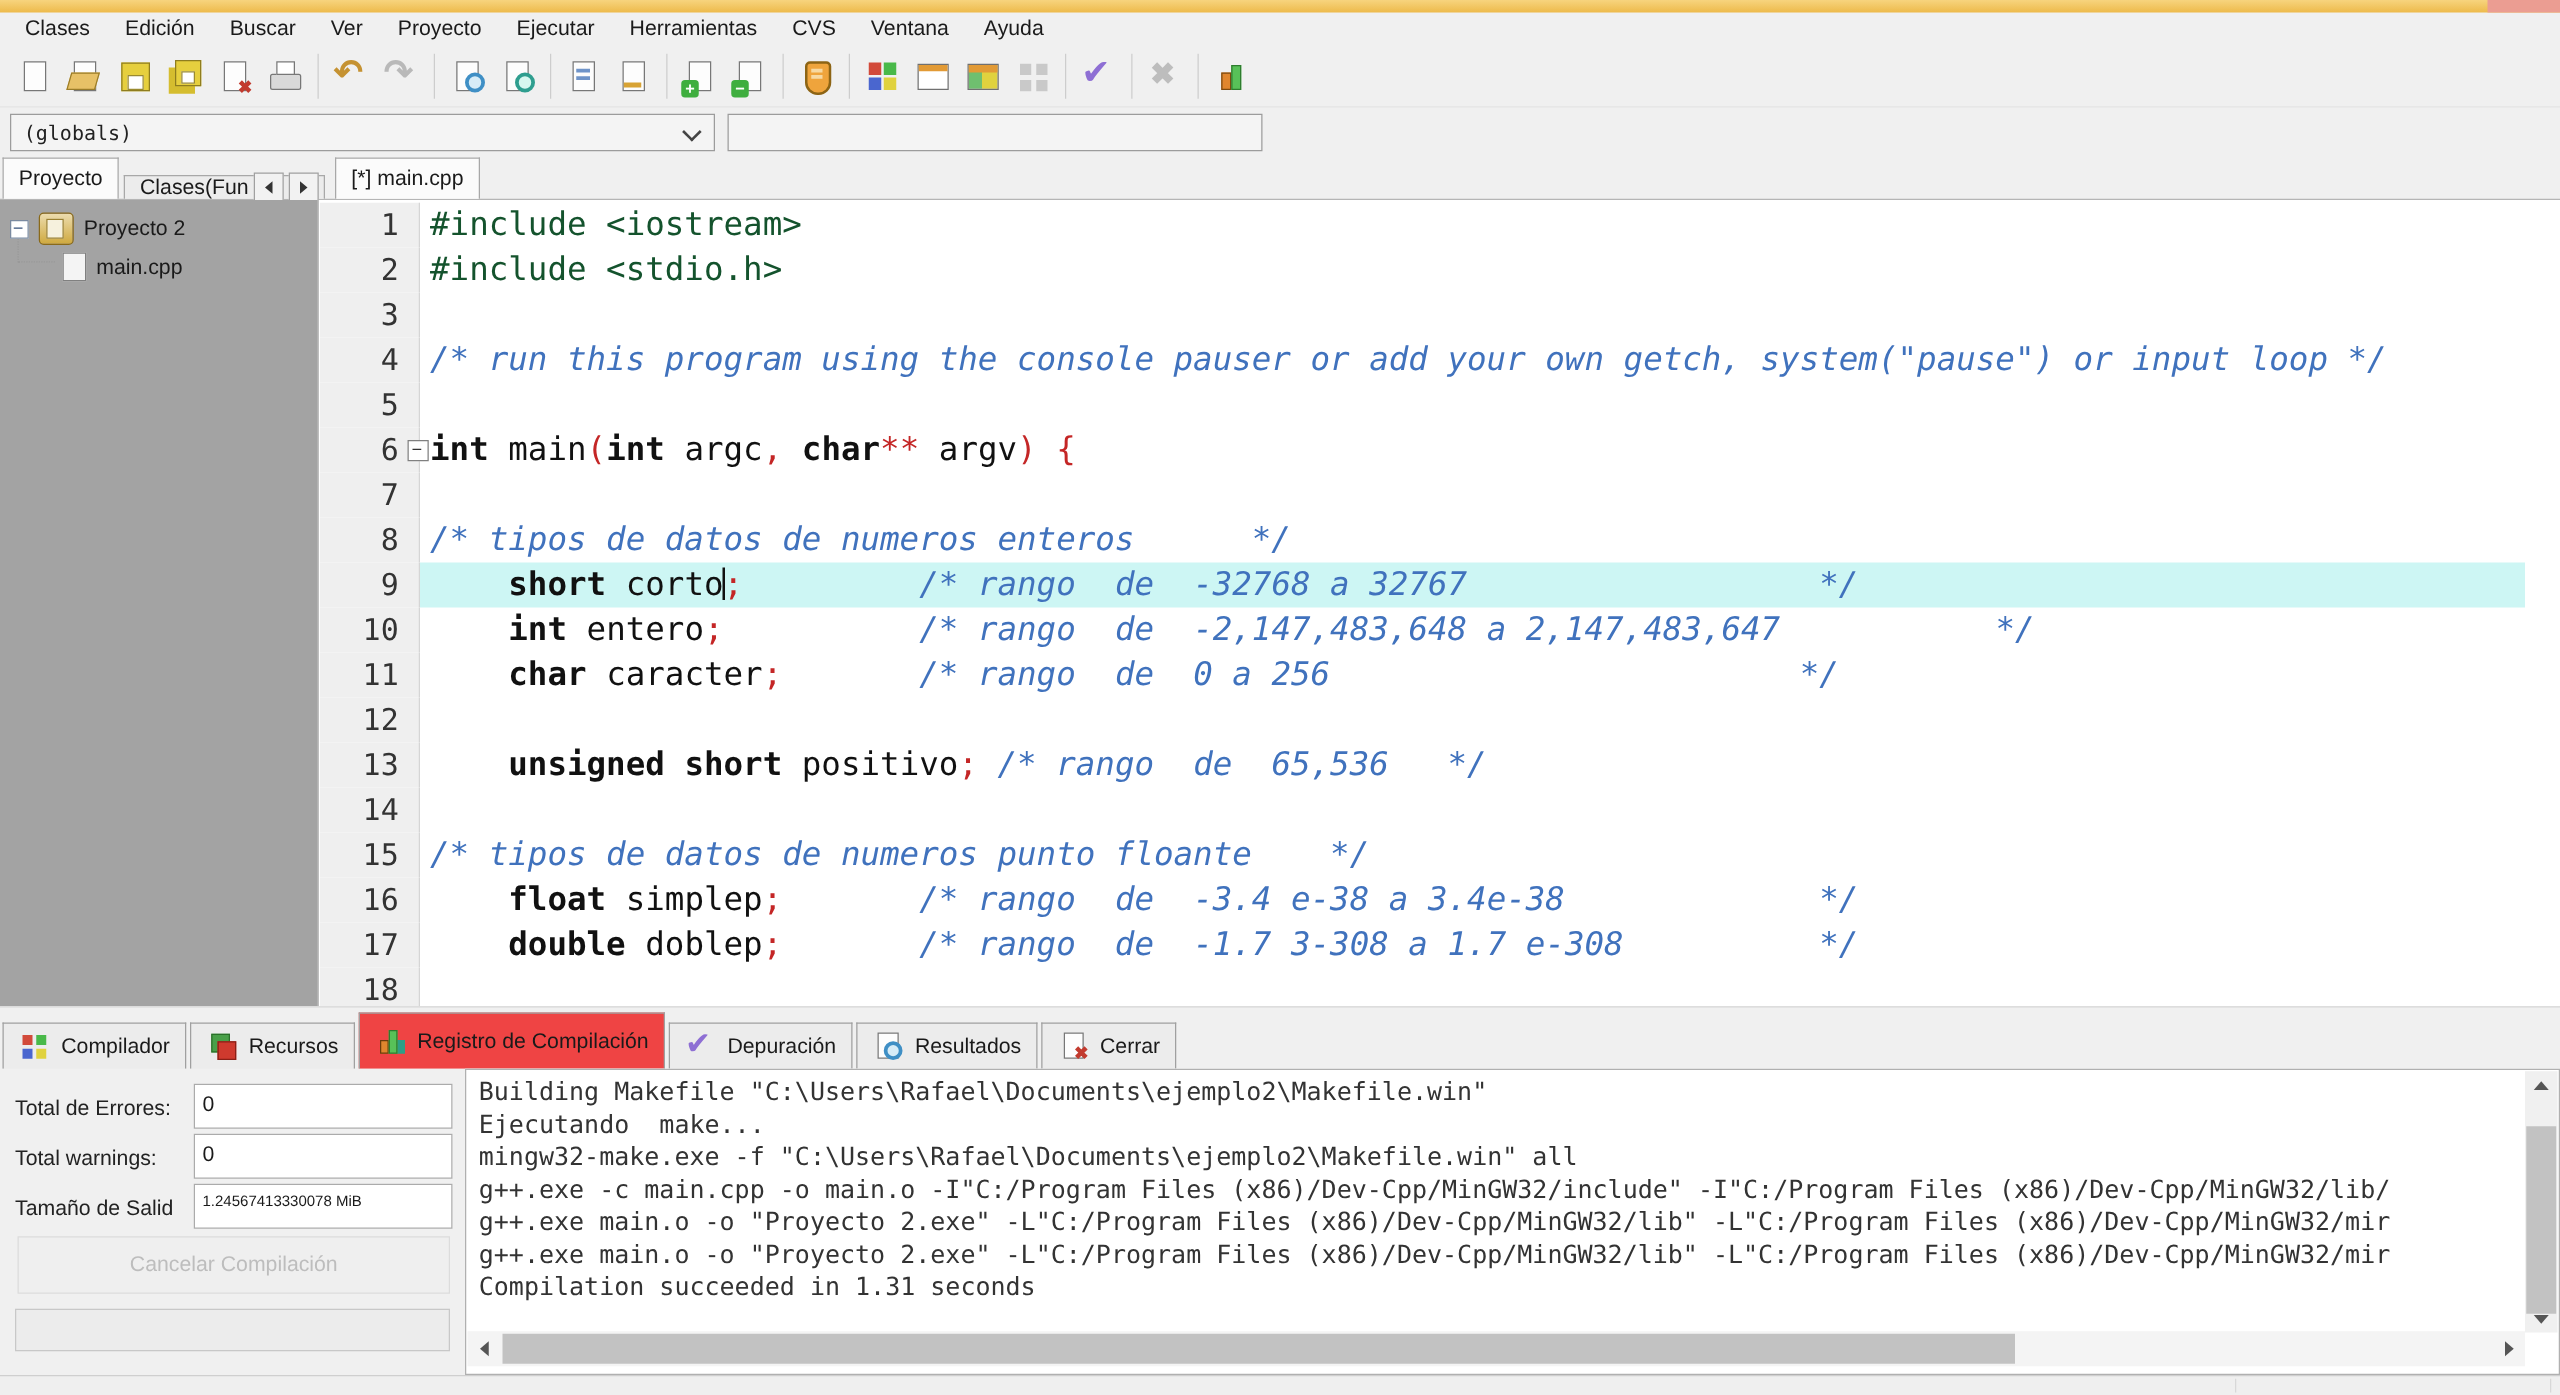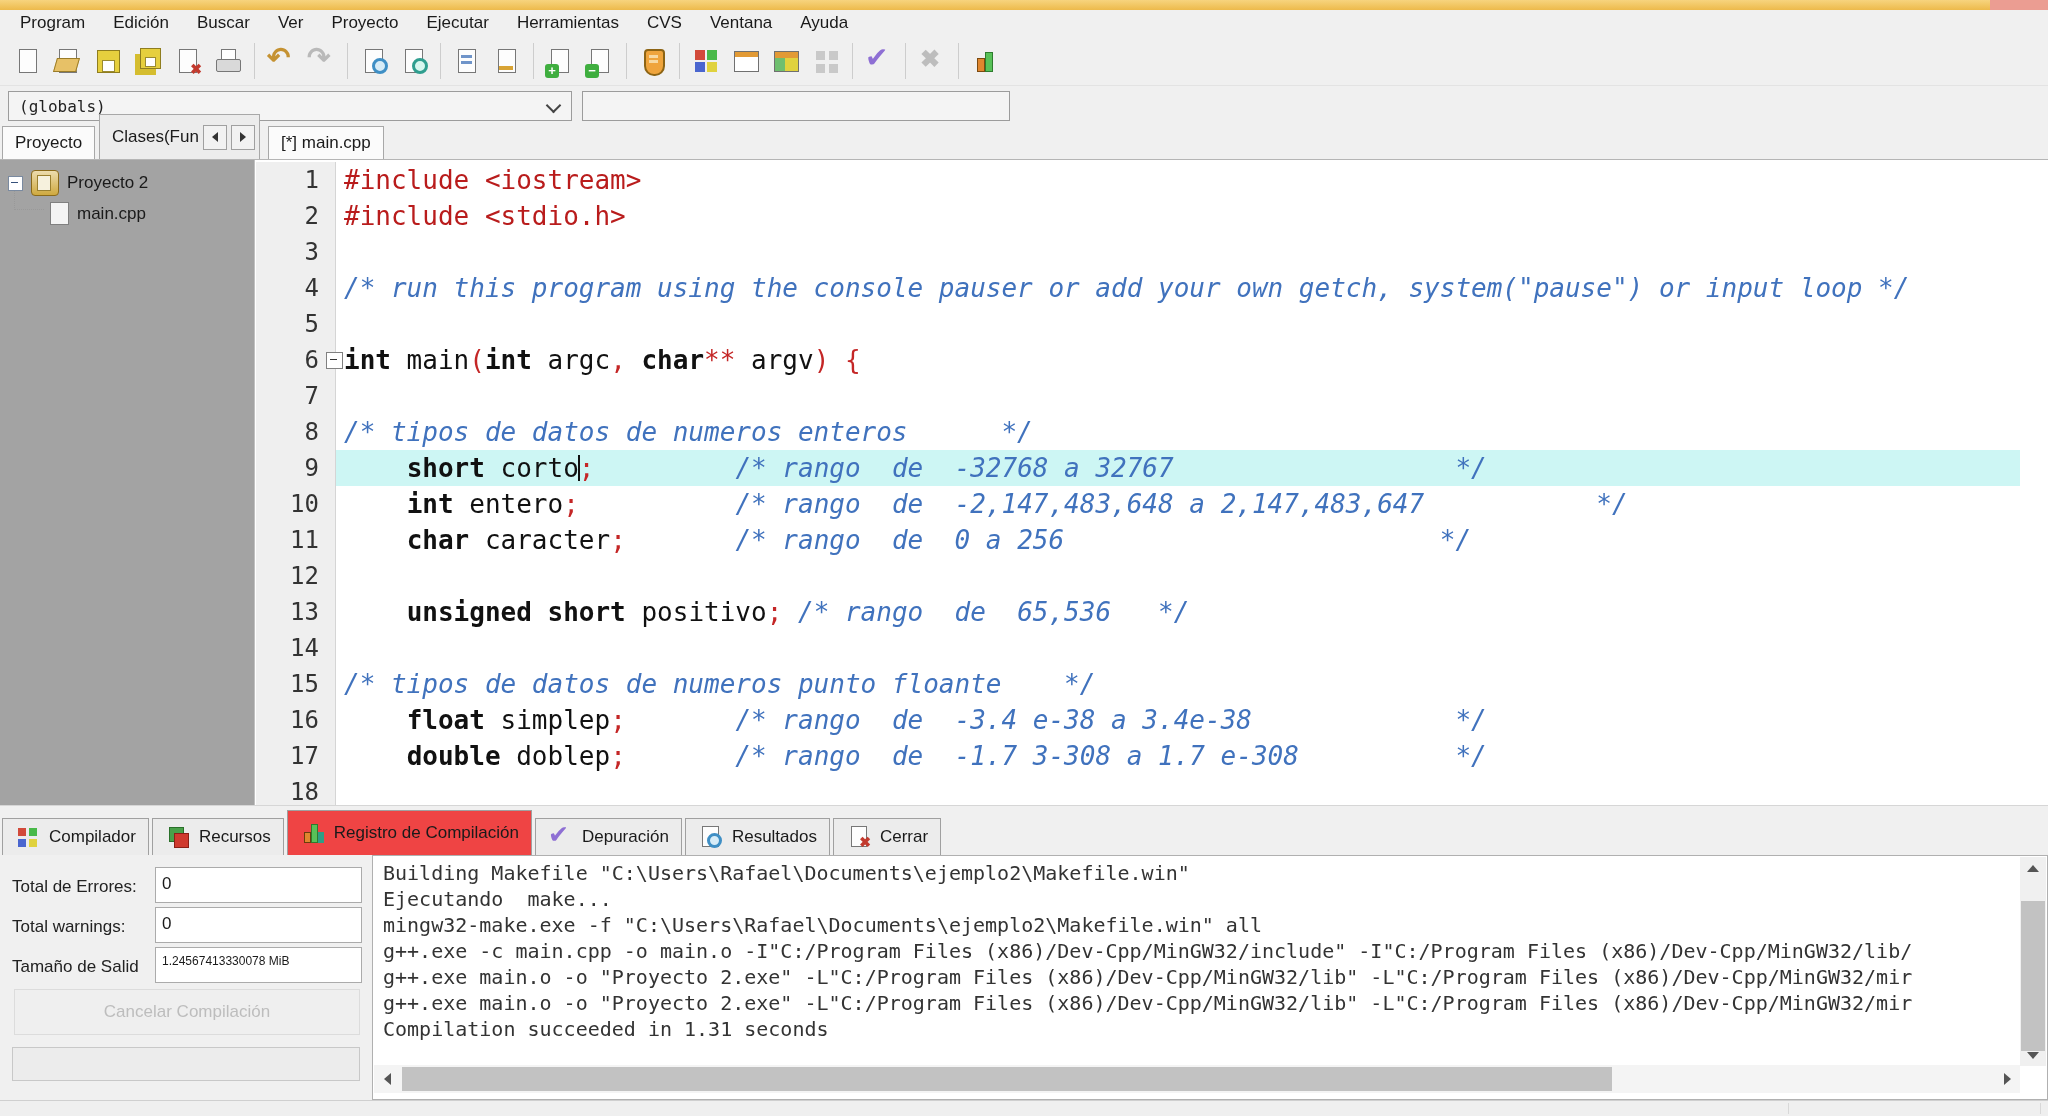--- a/index.html
+++ b/index.html
@@ -54,21 +54,21 @@
   
   #combo-row{left:0;top:86px;width:2048px;height:40px;}
   .combo{position:absolute;top:5px;height:30px;background:#f4f4f4;border:1px solid #9c9c9c;box-sizing:border-box;
          font-family:"DejaVu Sans Mono",monospace;font-size:16px;color:#222;display:flex;align-items:center;padding:0 10px;}
   #combo-globals{left:8px;width:564px;}
   #combo-search{left:582px;width:428px;}
   .combo-arrow{position:absolute;right:12px;top:8px;width:9px;height:9px;border-right:2px solid #444;border-bottom:2px solid #444;transform:rotate(45deg);}
 
   
   #tab-row{left:0;top:126px;width:2048px;height:34px;border-bottom:1px solid #b5b5b5;box-sizing:border-box;}
-  .ltab{position:absolute;bottom:0;height:45px;display:flex;align-items:center;padding:0 12px;font-size:17px;
+  .ltab{position:absolute;bottom:0;height:19px;display:flex;align-items:center;padding:0 12px;font-size:17px;
         background:#ececec;border:1px solid #a8a8a8;border-bottom:none;box-sizing:border-box;}
   .ltab.active{background:#fbfbfb;height:33px;z-index:2;}
   #tab-clases{left:99px;padding-right:4px;gap:4px;}
   .spin{width:22px;height:23px;border:1px solid #a0a0a0;background:#f2f2f2;display:flex;align-items:center;justify-content:center;}
   .tri-l{width:0;height:0;border-top:5px solid transparent;border-bottom:5px solid transparent;border-right:6px solid #333;}
   .tri-r{width:0;height:0;border-top:5px solid transparent;border-bottom:5px solid transparent;border-left:6px solid #333;}
   #tab-editor{left:268px;}
 
   
   #main{left:0;top:160px;width:2048px;height:645px;background:#fff;}
@@ -86,21 +86,21 @@
   
   #editor{left:256px;top:0;width:1792px;height:645px;background:#fff;overflow:hidden;}
   #code-rows{position:absolute;left:0;top:2px;width:1764px;height:643px;overflow:hidden;}
   .code-row{display:flex;height:36px;font-family:"DejaVu Sans Mono",monospace;font-size:26px;line-height:36px;white-space:pre;}
   .gutter-cell{flex:0 0 80px;width:80px;text-align:right;padding-right:16px;box-sizing:border-box;color:#333;
                font-size:24px;background:#efefef;border-right:1px solid #d5d5d5;position:relative;}
   .code-cell{flex:1;padding-left:8px;overflow:hidden;}
   .code-cell.hl{background:#cdf6f4;}
   .fold-box{position:absolute;right:-8px;top:10px;width:15px;height:15px;background:#fff;border:1px solid #808080;z-index:3;}
   .fold-box::before{content:"";position:absolute;left:3px;top:6px;width:7px;height:1px;background:#333;}
-  .seg-pp{color:#b91c1c;}
+  .seg-pp{color:#14532d;}
   .seg-cmt{color:#4072bd;font-style:italic;}
   .seg-kw{font-weight:bold;color:#111;}
   .seg-pl{color:#111;}
   .seg-sym{color:#c42626;}
   .caret{display:inline-block;width:2px;height:26px;background:#111;vertical-align:-4px;margin:0 -1px;}
 
   
   .sbar{background:#f0f0f0;}
   .sb-thumb{position:absolute;background:#c2c2c2;}
   .sb-btn{position:absolute;display:flex;align-items:center;justify-content:center;}
@@ -152,21 +152,21 @@
 </head>
 <body>
 
 <div id="app">
 
   <div class="abs" id="title-strip">
     <div class="abs" id="title-close"></div>
   </div>
 
   <div class="abs" id="menubar">
-      <span class="menu-item">Program</span>
+      <span class="menu-item">Clases</span>
       <span class="menu-item">Edición</span>
       <span class="menu-item">Buscar</span>
       <span class="menu-item">Ver</span>
       <span class="menu-item">Proyecto</span>
       <span class="menu-item">Ejecutar</span>
       <span class="menu-item">Herramientas</span>
       <span class="menu-item">CVS</span>
       <span class="menu-item">Ventana</span>
       <span class="menu-item">Ayuda</span>
     </div>

